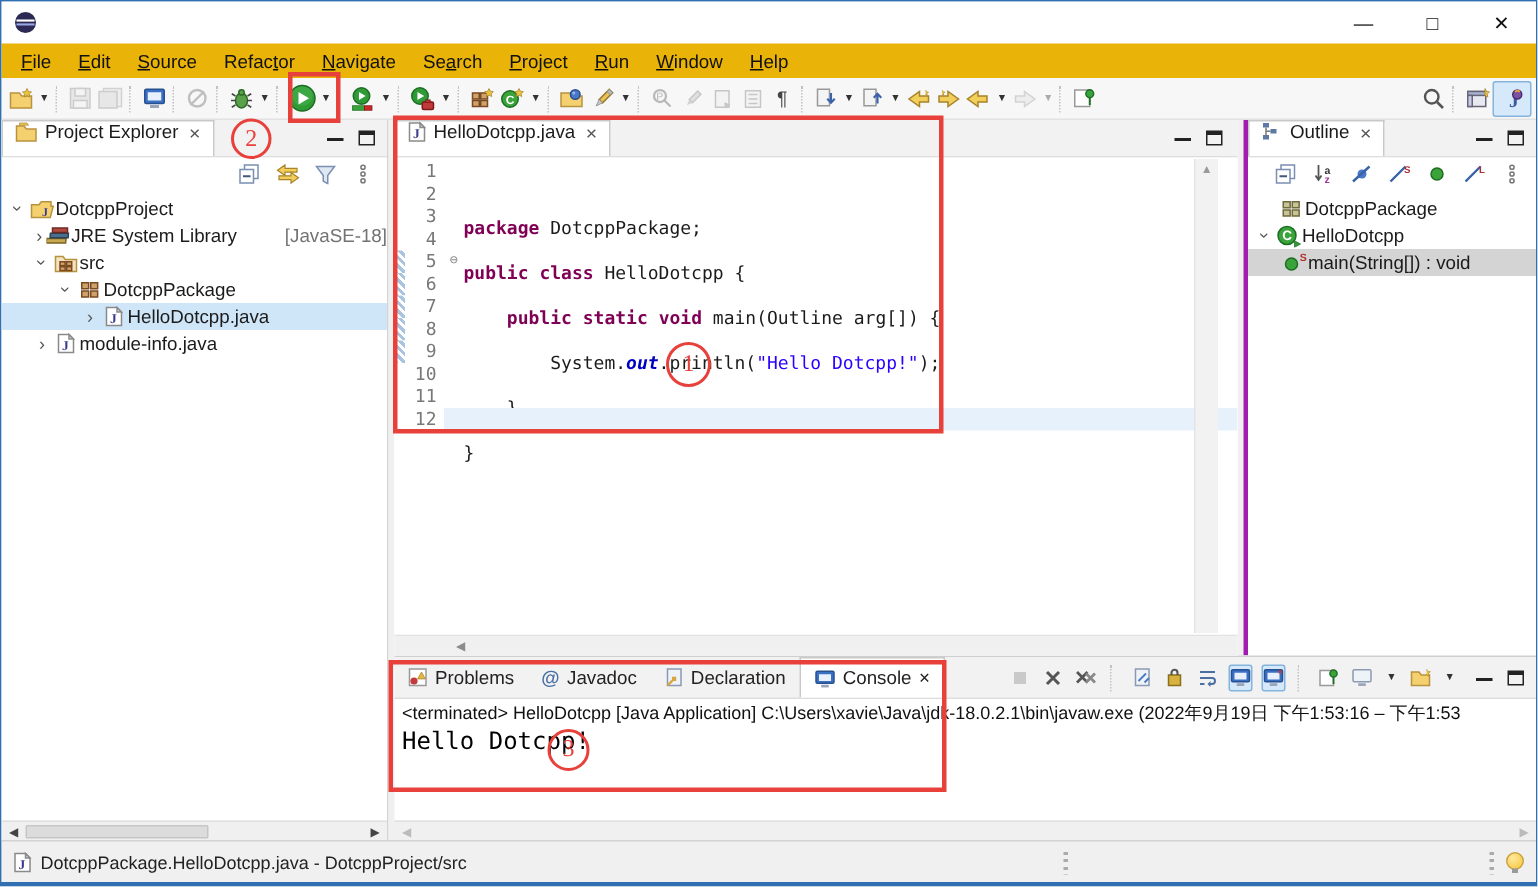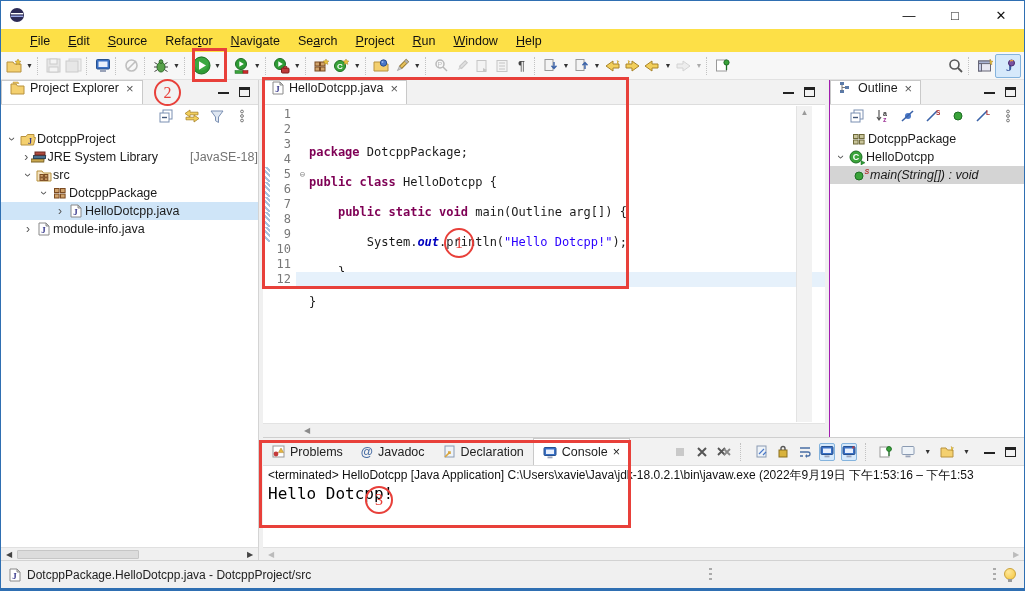--- a/index.html
+++ b/index.html
@@ -6,60 +6,60 @@
   body { margin:0; font-family:"Liberation Sans", sans-serif; font-size:12px; color:#1b1b1b; background:#fff; }
   .window { position:relative; width:1025px; height:591px; border:1px solid #2f6fb2; border-bottom-width:3px; background:#f0f0f0; overflow:hidden; }
 
   
   .titlebar { height:28px; background:#fff; display:flex; align-items:center; padding-left:8px; }
   .title-text { margin-left:8px; font-size:12px; color:#000; white-space:nowrap; }
   .win-controls { margin-left:auto; display:flex; height:100%; }
   .win-btn { width:46px; display:flex; align-items:center; justify-content:center; font-size:13px; color:#111; }
 
   
-  .menubar { height:23px; background:#fde047; display:flex; align-items:center; padding-left:20px; }
+  .menubar { height:23px; background:#eab308; display:flex; align-items:center; padding-left:4px; }
   .menu-item { padding:3px 9px; font-size:12.5px; color:#111; white-space:nowrap; }
   .menu-item u { text-decoration:underline; }
 
   
   .toolbar { height:28px; background:#f7f7f7; border-bottom:1px solid #e2e2e2; display:flex; align-items:center; padding:0 3px; }
   .tbtn { height:24px; min-width:20px; display:inline-flex; align-items:center; justify-content:center; padding:0 1px; position:relative; }
   .dd { font-size:7px; color:#333; margin:0 2px; }
   .tsep { width:4px; height:18px; border-left:1px dotted #c2c2c2; margin:0 3px 0 2px; }
   .dis { opacity:.38; filter:grayscale(1); }
   .tspacer { flex:1; }
   .persp-active { background:#d6e9fb; border:1px solid #84b3dd; border-radius:2px; }
 
   
   .main { display:flex; height:480px; }
   .splitter-v { width:4px; background:#f0f0f0; }
   .leftcol { width:258px; display:flex; flex-direction:column; background:#fff; border-right:1px solid #d4d4d4; }
   .rightregion { width:761px; display:flex; flex-direction:column; }
   .toprow { height:357px; display:flex; }
   .editor-region { width:562px; display:flex; flex-direction:column; background:#fff; position:relative; }
-  .outline-col { width:195px; display:flex; flex-direction:column; background:#fff; border-left:1px solid #a21caf; }
+  .outline-col { width:195px; display:flex; flex-direction:column; background:#fff; border-left:3px solid #a21caf; }
 
   
   .pheader { height:25px; background:#f2f2f2; border-bottom:1px solid #ddd; display:flex; align-items:stretch; }
   .ptab { background:#fff; border:1px solid #c9c9c9; border-bottom:none; display:flex; align-items:flex-start; gap:5px; padding:0 8px; font-size:12.5px; }
   .ptab .close { color:#555; font-size:13px; margin-left:2px; }
   .phbtns { margin-left:auto; display:flex; align-items:center; gap:10px; padding-right:8px; }
   .mini { width:11px; height:4px; border-bottom:2px solid #222; }
   .maxi { width:11px; height:10px; border:1px solid #222; border-top:3px solid #222; }
   .ptoolbar { height:22px; background:#fff; display:flex; align-items:center; justify-content:flex-end; gap:8px; padding-right:8px; }
   .pt { display:inline-flex; align-items:center; justify-content:center; width:17px; height:17px; font-size:11px; }
 
   
   .tree { flex:1; background:#fff; overflow:hidden; padding-top:3px; }
   .trow { height:18px; display:flex; align-items:center; white-space:nowrap; font-size:12.5px; }
   .trow .chev { width:14px; text-align:center; color:#555; font-size:12px; line-height:10px; }
   .chev.exp { transform:rotate(90deg); }
   .trow .ticon { width:18px; display:flex; justify-content:center; }
   .sel-blue { background:#cfe5f8; }
-  .sel-gray { background:#d4d4d4;font-style:italic; }
+  .sel-gray { background:#d4d4d4; }
   .decor { color:#737373; margin-left:4px;padding-left:28px; }
   .d0{padding-left:4px}.d1{padding-left:20px}.d2{padding-left:36px}.d3{padding-left:52px}
 
   
   .etabstrip { height:25px; background:#f2f2f2; border-bottom:1px solid #ddd; display:flex; align-items:stretch; }
   .ebtns { margin-left:auto; display:flex; align-items:center; gap:10px; padding-right:10px; }
   .codearea { flex:1; position:relative; background:#fff; font-family:"DejaVu Sans Mono", monospace; overflow:hidden; padding-top:2px; }
   .code-line { height:15px; display:flex; font-size:12px; line-height:15px; }
   .code-line .ruler { width:7px; }
   .code-line.range .ruler { background:repeating-linear-gradient(45deg,#a9c4de 0 2px,#fff 2px 4px); }

